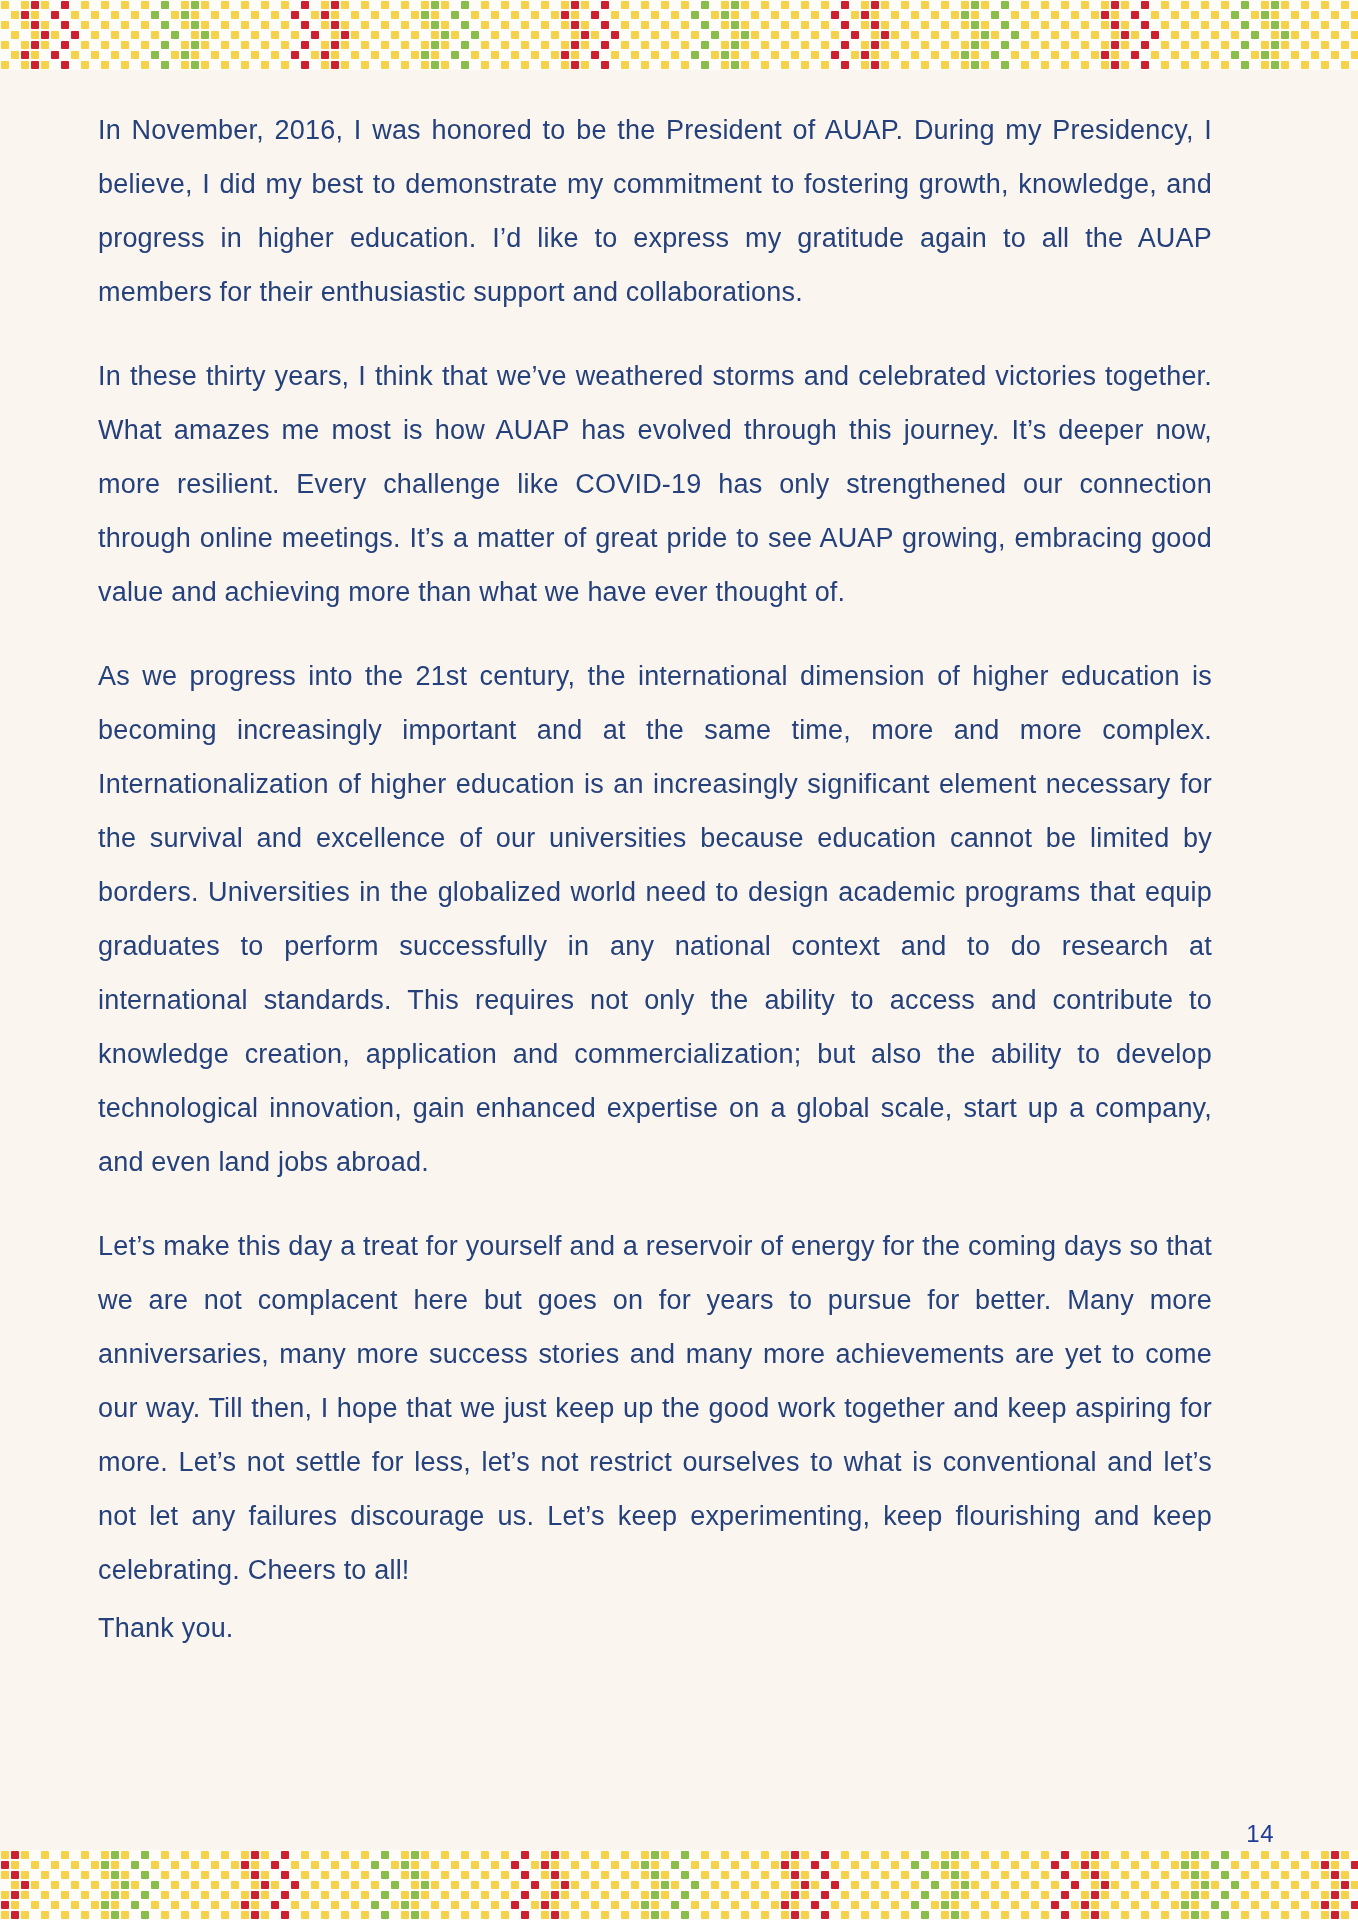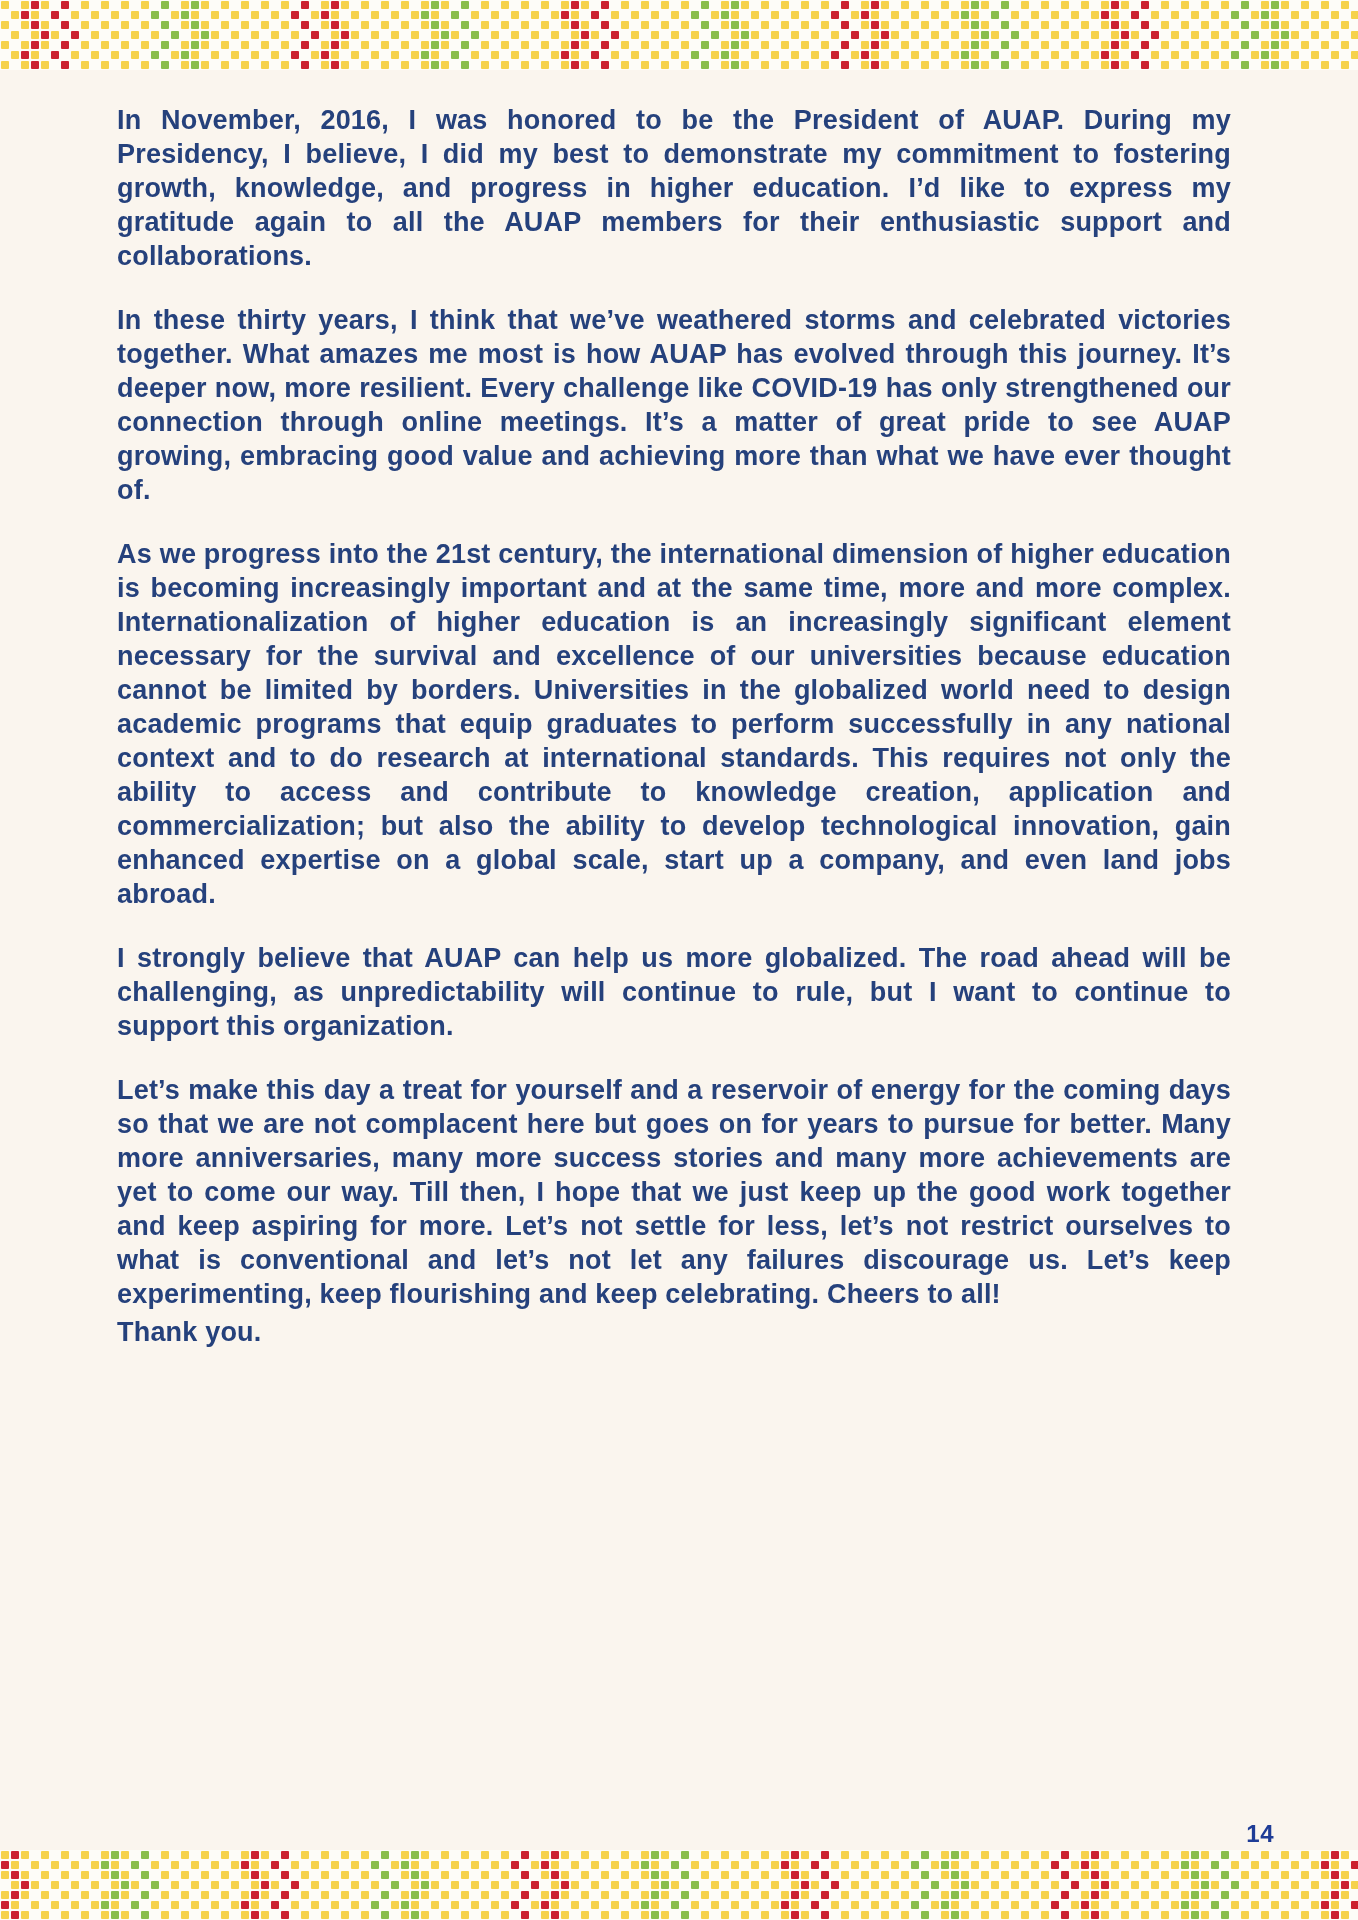--- a/index.html
+++ b/index.html
@@ -17,40 +17,39 @@
     left: 0;
     width: 1358px;
     height: 70px;
     display: block;
     background: var(--border-background, #fdfcf8);
   }
   .border-strip.top { top: 0; }
   .border-strip.bottom { bottom: 0; }
   .body-text {
     position: absolute;
-    left: 117px;
+    left: 98px;
     top: 103px;
     width: 1114px;
     color: var(--text, #25417c);
     font-size: 27px;
-    line-height: 34px;
+    line-height: 54px;
     letter-spacing: 0.2px;
     text-align: justify;
-    font-weight: bold;
   }
   .body-text p { margin: 0 0 30px 0; }
   .body-text p.no-gap { margin-bottom: 4px; }
   .body-text p:last-child { margin-bottom: 0; }
   .page-number {
     position: absolute;
     right: 84px;
     bottom: 72px;
     color: var(--page-number, #1e3c96);
     font-size: 24px;
-    font-weight: bold;
+    font-weight: normal;
     letter-spacing: 0.5px;
   }
 </style>
 </head>
 <body>
 
 <div class="page">
 
   <svg class="border-strip top" id="strip-top" viewBox="0 0 1358 70">
       <rect x="1" y="1" width="8" height="8" rx="1" fill="#f6d24b"></rect>
@@ -598,21 +597,20 @@
       <rect x="1341" y="61" width="8" height="8" rx="1" fill="#f6d24b"></rect>
       <rect x="1351" y="11" width="8" height="8" rx="1" fill="#f6d24b"></rect>
       <rect x="1351" y="31" width="8" height="8" rx="1" fill="#f6d24b"></rect>
       <rect x="1351" y="51" width="8" height="8" rx="1" fill="#f6d24b"></rect>
     </svg>
 
   <main class="body-text">
     <p>In November, 2016, I was honored to be the President of AUAP. During my Presidency, I believe, I did my best to demonstrate my commitment to fostering growth, knowledge, and progress in higher education. I’d like to express my gratitude again to all the AUAP members for their enthusiastic support and collaborations.</p>
     <p>In these thirty years, I think that we’ve weathered storms and celebrated victories together. What amazes me most is how AUAP has evolved through this journey. It’s deeper now, more resilient. Every challenge like COVID-19 has only strengthened our connection through online meetings. It’s a matter of great pride to see AUAP growing, embracing good value and achieving more than what we have ever thought of.</p>
     <p>As we progress into the 21st century, the international dimension of higher education is becoming increasingly important and at the same time, more and more complex. Internationalization of higher education is an increasingly significant element necessary for the survival and excellence of our universities because education cannot be limited by borders. Universities in the globalized world need to design academic programs that equip graduates to perform successfully in any national context and to do research at international standards. This requires not only the ability to access and contribute to knowledge creation, application and commercialization; but also the ability to develop technological innovation, gain enhanced expertise on a global scale, start up a company, and even land jobs abroad.</p>
-    <p>I strongly believe that AUAP can help us more globalized. The road ahead will be challenging, as unpredictability will continue to rule, but I want to continue to support this organization.</p>
     <p class="no-gap">Let’s make this day a treat for yourself and a reservoir of energy for the coming days so that we are not complacent here but goes on for years to pursue for better. Many more anniversaries, many more success stories and many more achievements are yet to come our way. Till then, I hope that we just keep up the good work together and keep aspiring for more. Let’s not settle for less, let’s not restrict ourselves to what is conventional and let’s not let any failures discourage us. Let’s keep experimenting, keep flourishing and keep celebrating. Cheers to all!</p>
     <p>Thank you.</p>
   </main>
 
   <div class="page-number">14</div>
 
   <svg class="border-strip bottom" id="strip-bottom" viewBox="0 0 1358 70">
       <rect x="1" y="1" width="8" height="8" rx="1" fill="#f6d24b"></rect>
       <rect x="1" y="11" width="8" height="8" rx="1" fill="#cc2130"></rect>
       <rect x="1" y="21" width="8" height="8" rx="1" fill="#f6d24b"></rect>

